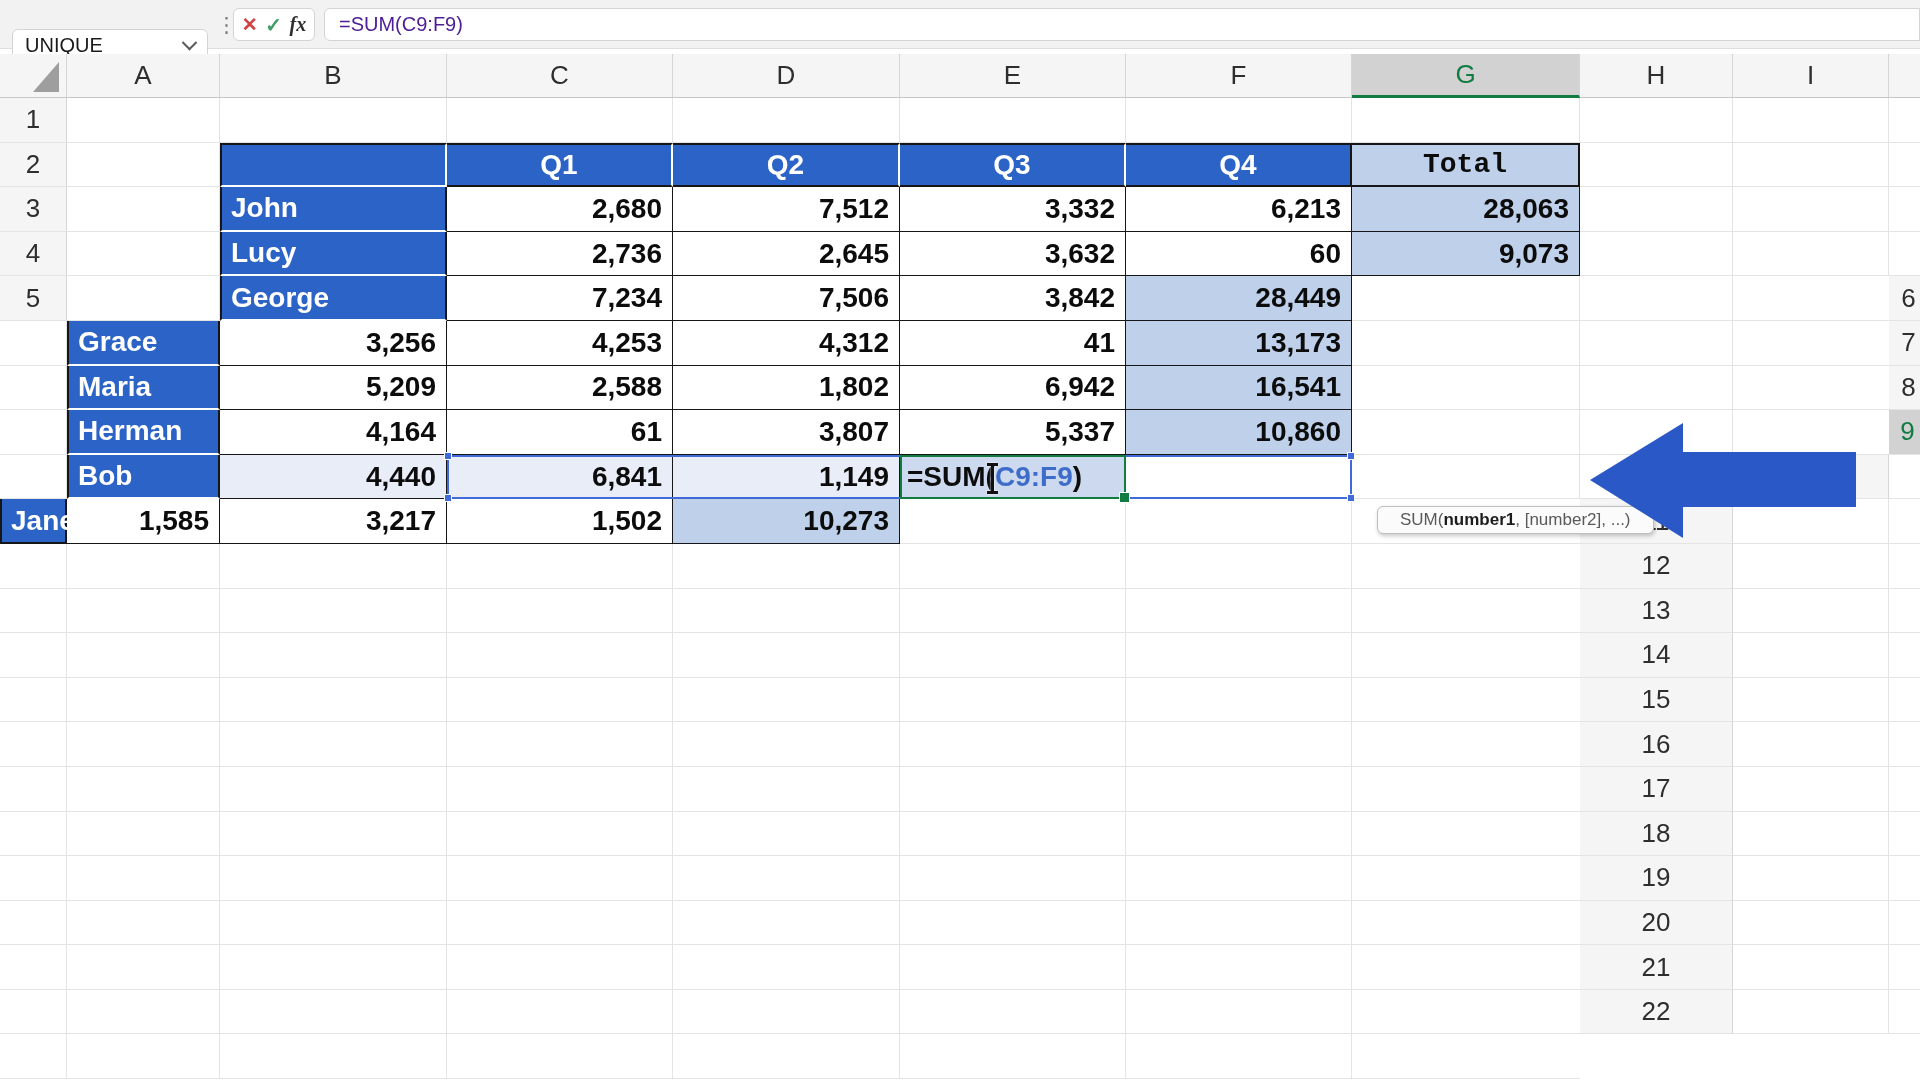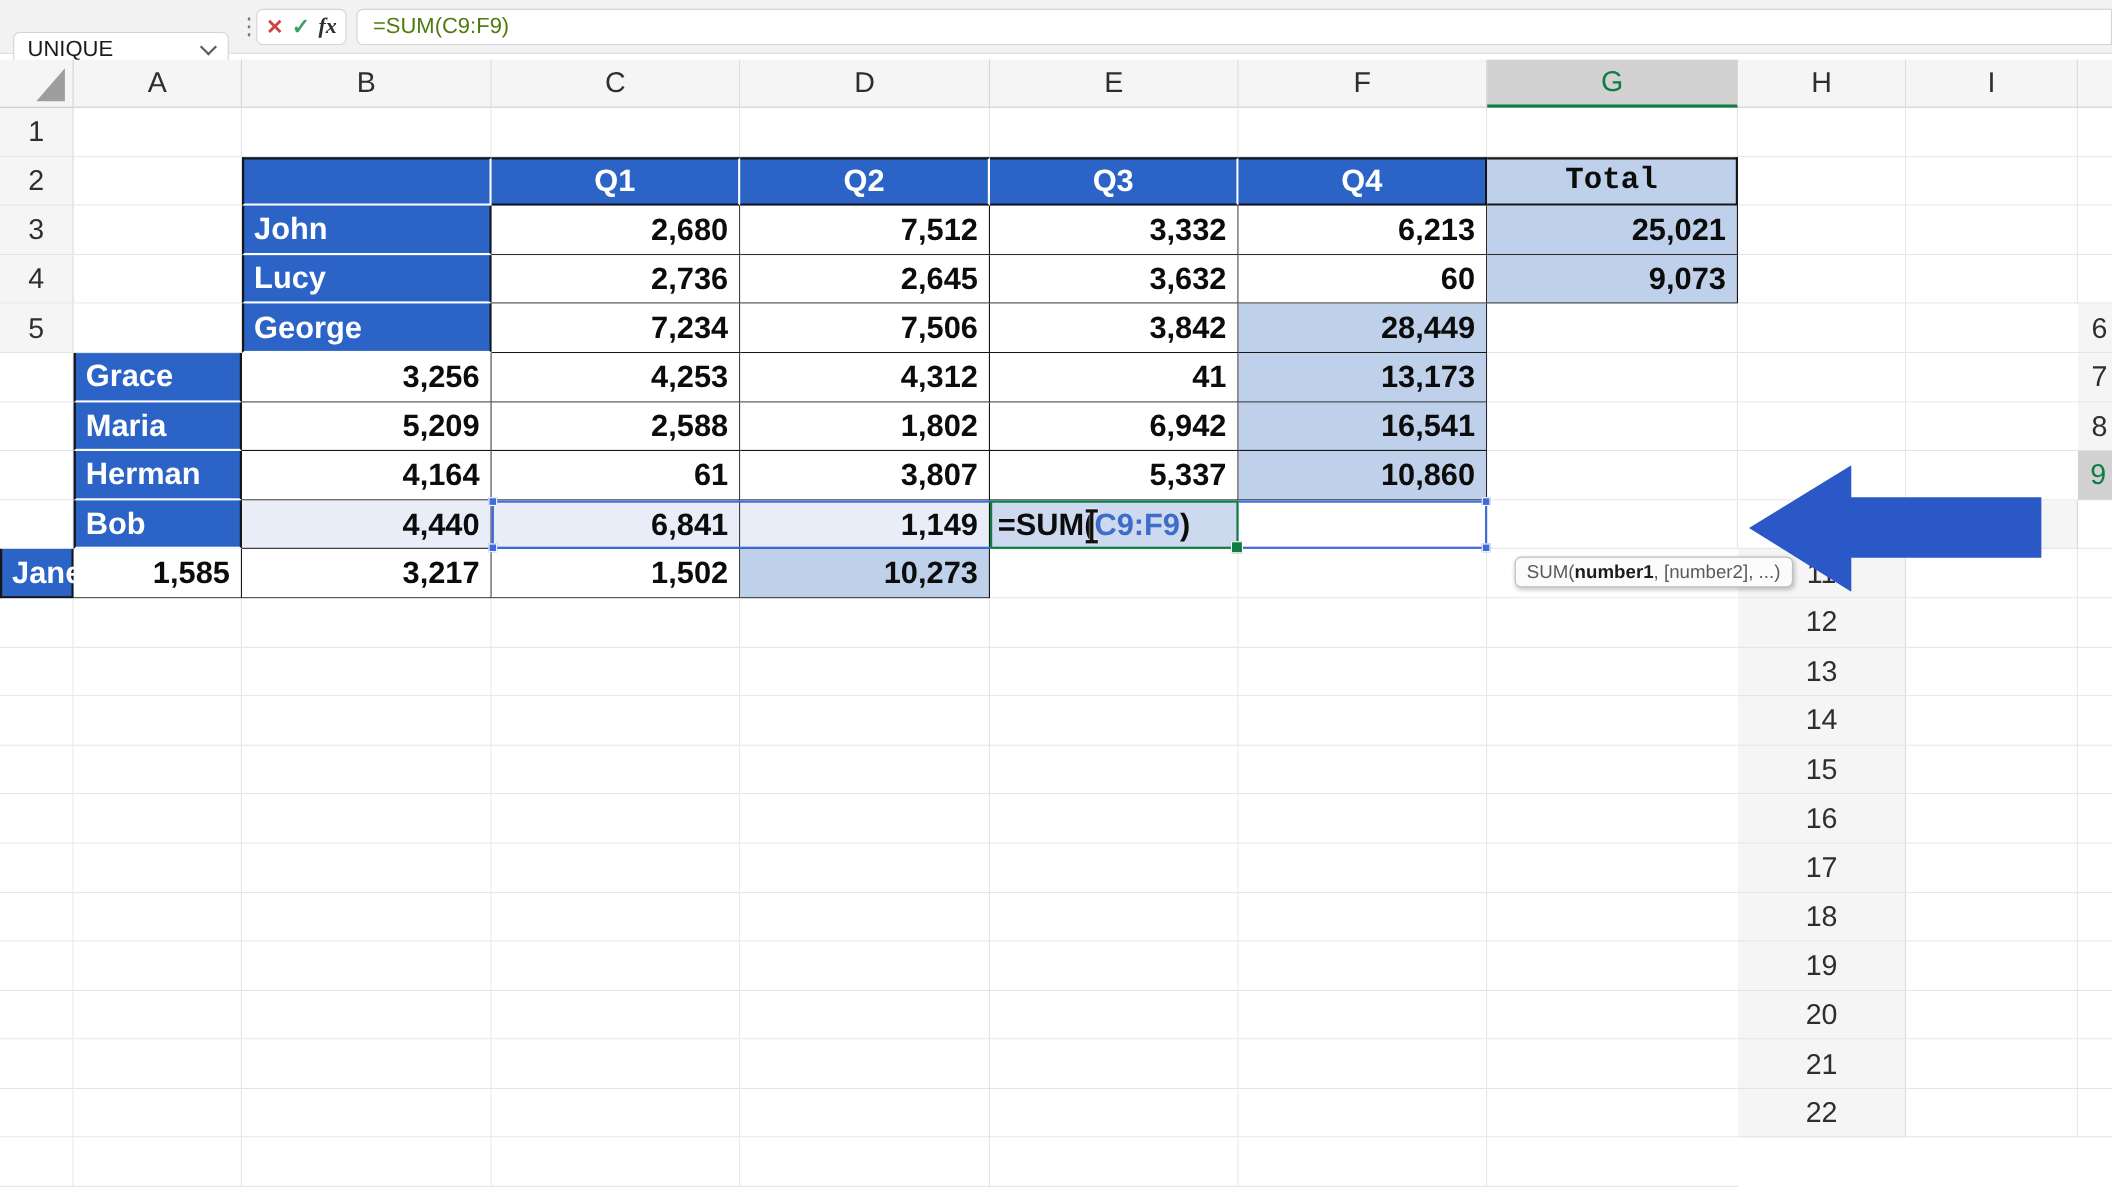--- a/index.html
+++ b/index.html
@@ -8,21 +8,21 @@
 
   
   .topbar{position:absolute;top:0;left:0;width:1920px;height:49px;background:#f2f2f2;border-bottom:1px solid #dedede;}
   .namebox{position:absolute;left:12px;top:8px;width:196px;height:33px;background:#fff;border:1px solid #d4d4d4;border-radius:6px;display:flex;align-items:center;padding:0 12px;font-size:20px;color:#1a1a1a;margin-top:21px;}
   .namebox .chev{margin-left:auto;width:11px;height:11px;border-right:2px solid #5a5a5a;border-bottom:2px solid #5a5a5a;transform:rotate(45deg) translate(-2px,-2px);}
   .dots{position:absolute;left:216px;top:8px;height:33px;display:flex;align-items:center;color:#7a7a7a;font-size:21px;}
   .fbtns{position:absolute;left:233px;top:8px;width:82px;height:33px;background:#fff;border:1px solid #d4d4d4;border-radius:6px;display:flex;align-items:center;justify-content:space-around;padding:0 4px;}
   .icon-x{color:#cf4343;font-size:19px;font-weight:700;}
   .icon-check{color:#3f9e63;font-size:20px;font-weight:700;}
   .icon-fx{color:#2e2e2e;font-size:20px;font-style:italic;font-family:"Liberation Serif",serif;font-weight:700;}
-  .fbar{position:absolute;left:324px;top:8px;width:1596px;height:33px;background:#fff;border:1px solid #d4d4d4;border-radius:6px 0 0 6px;display:flex;align-items:center;padding-left:14px;font-size:20px;color:#4d7c0f;}
+  .fbar{position:absolute;left:324px;top:8px;width:1596px;height:33px;background:#fff;border:1px solid #d4d4d4;border-radius:6px 0 0 6px;display:flex;align-items:center;padding-left:14px;font-size:20px;color:#4c1d95;}
 
   
   .sheet{position:absolute;top:54px;left:0;width:1920px;height:1026px;display:grid;
     grid-template-columns:67px 153px 227px 226px 227px 226px 226px 228px 153px 156px 40px;
     grid-template-rows:44px repeat(22,44.6px);overflow:hidden;}
   .corner{background:#f5f5f5;border-right:1px solid #d6d6d6;border-bottom:1px solid #c6c6c6;position:relative;}
   .corner::after{content:"";position:absolute;right:7px;bottom:5px;width:0;height:0;border-left:26px solid transparent;border-bottom:30px solid #9e9e9e;}
   .ch{background:#f5f5f5;border-right:1px solid #d6d6d6;border-bottom:1px solid #c6c6c6;display:flex;align-items:center;justify-content:center;font-size:26px;color:#2e2e2e;}
   .ch.sel{background:#d2d2d2;color:var(--sel-green);border-bottom:3px solid var(--sel-green);}
   .rh{background:#f5f5f5;border-right:1px solid #d6d6d6;border-bottom:1px solid #e4e4e4;display:flex;align-items:center;justify-content:center;font-size:26px;color:#2e2e2e;}
@@ -48,21 +48,21 @@
   .ibeam{position:absolute;left:84px;top:6px;width:14px;height:31px;z-index:6;filter:drop-shadow(0 0 1px rgba(255,255,255,.95));}
   .ibeam::before{content:"";position:absolute;left:5px;top:2px;width:3px;height:27px;background:#111;}
   .ibeam::after{content:"";position:absolute;left:1px;top:0;width:11px;height:3px;background:#111;box-shadow:0 28px 0 #111;}
 
   
   .range-outline{position:absolute;left:447px;top:400.8px;width:905px;height:44.6px;border:2px solid var(--range-border);z-index:8;pointer-events:none;}
   .range-outline .hd{position:absolute;width:8px;height:8px;background:var(--range-border);border:1px solid #fff;}
   .hd-tl{left:-5px;top:-5px;} .hd-bl{left:-5px;bottom:-5px;} .hd-tr{right:-5px;top:-5px;} .hd-br{right:-5px;bottom:-5px;}
 
   
-  .fn-tooltip{position:absolute;left:1377px;top:452px;height:28px;background:#fbfbfb;border:1px solid #bfbfbf;border-radius:6px;box-shadow:1px 2px 4px rgba(0,0,0,.22);display:flex;align-items:center;padding:0 10px;font-size:17px;color:#5a5a5a;white-space:nowrap;z-index:30;}
+  .fn-tooltip{position:absolute;left:1377px;top:452px;height:28px;background:#fbfbfb;border:1px solid #bfbfbf;border-radius:6px;box-shadow:1px 2px 4px rgba(0,0,0,.22);display:flex;align-items:center;padding:0 22px;font-size:17px;color:#5a5a5a;white-space:nowrap;z-index:30;}
   .fn-tooltip .arg{font-weight:700;color:#1c1c1c;}
 
   
   .pointer-arrow{position:absolute;left:1590px;top:369px;z-index:40;pointer-events:none;}
   .pointer-arrow polygon{fill:var(--arrow-blue);}
 </style>
 </head>
 <body>
 
 <div class="topbar">
@@ -132,21 +132,21 @@
     <div class="cell"></div>
     <div class="cell"></div>
     <div class="cell xcol"></div>
     <div class="rh">3</div>
     <div class="cell"></div>
     <div class="cell tname">John</div>
     <div class="cell tnum">2,680</div>
     <div class="cell tnum">7,512</div>
     <div class="cell tnum">3,332</div>
     <div class="cell tnum">6,213</div>
-    <div class="cell ttot">25,021</div>
+    <div class="cell ttot">28,063</div>
     <div class="cell"></div>
     <div class="cell"></div>
     <div class="cell xcol"></div>
     <div class="rh">4</div>
     <div class="cell"></div>
     <div class="cell tname">Lucy</div>
     <div class="cell tnum">2,736</div>
     <div class="cell tnum">2,645</div>
     <div class="cell tnum">3,632</div>
     <div class="cell tnum">60</div>

